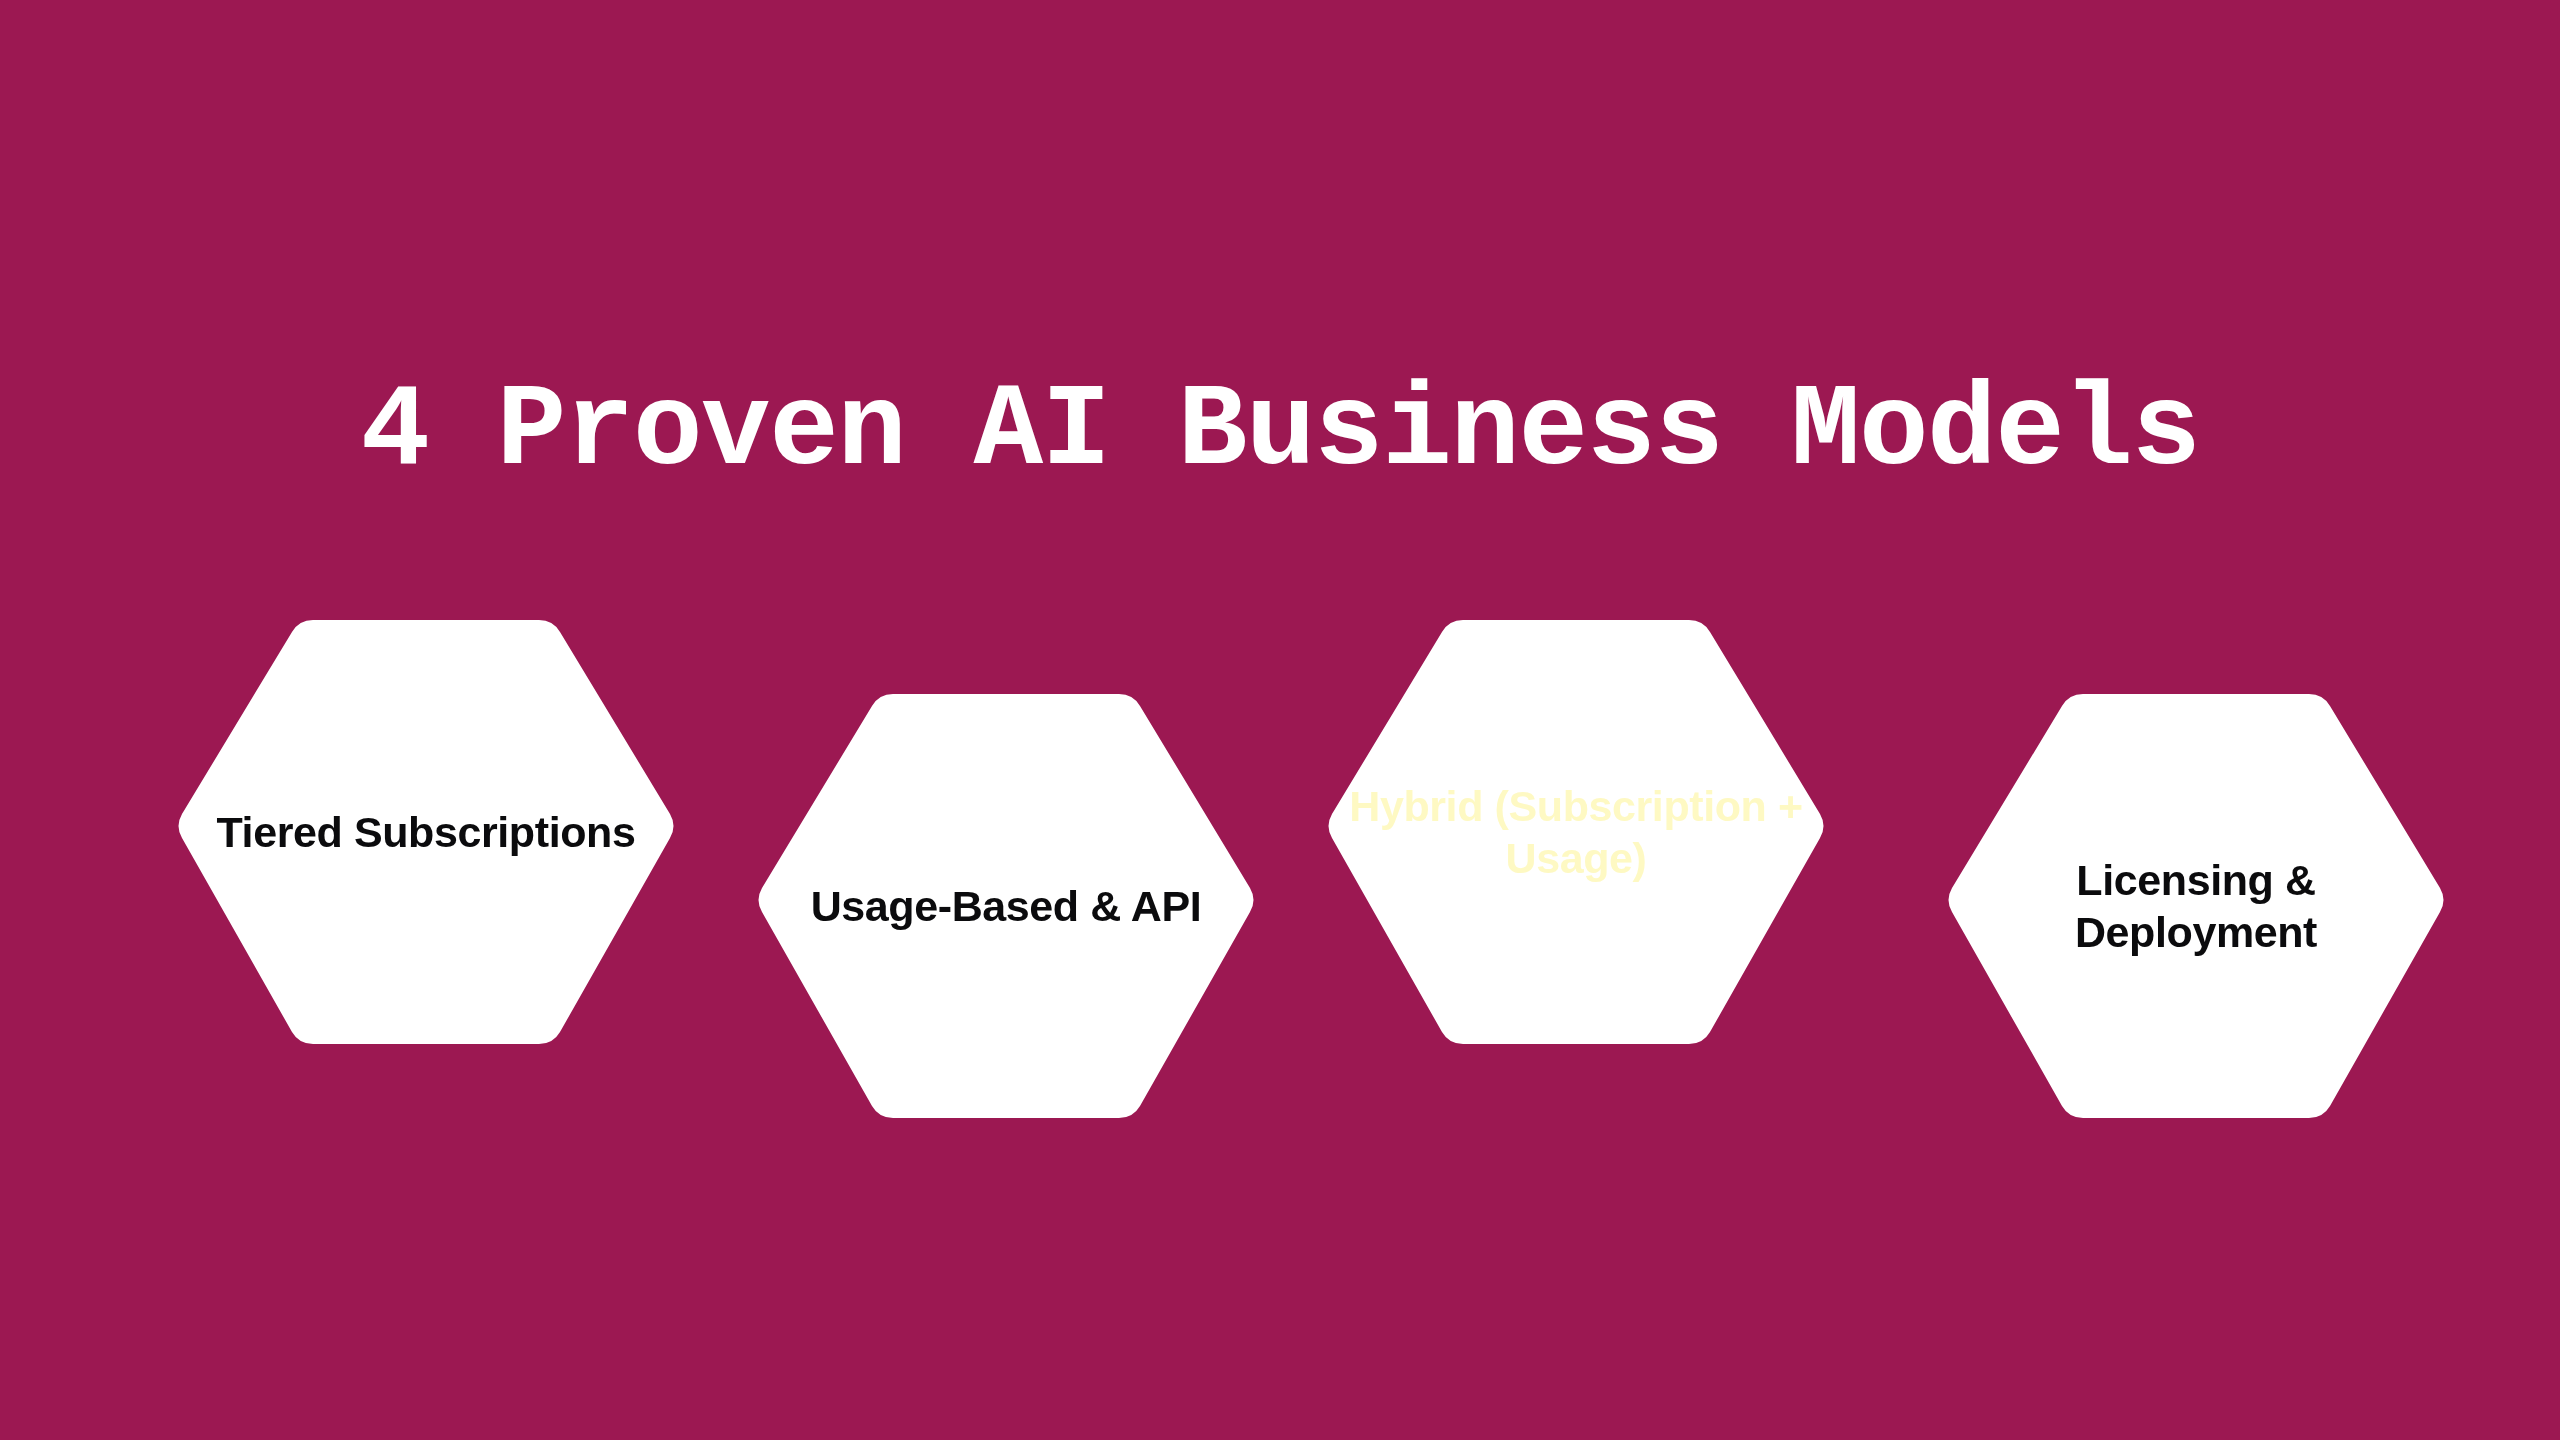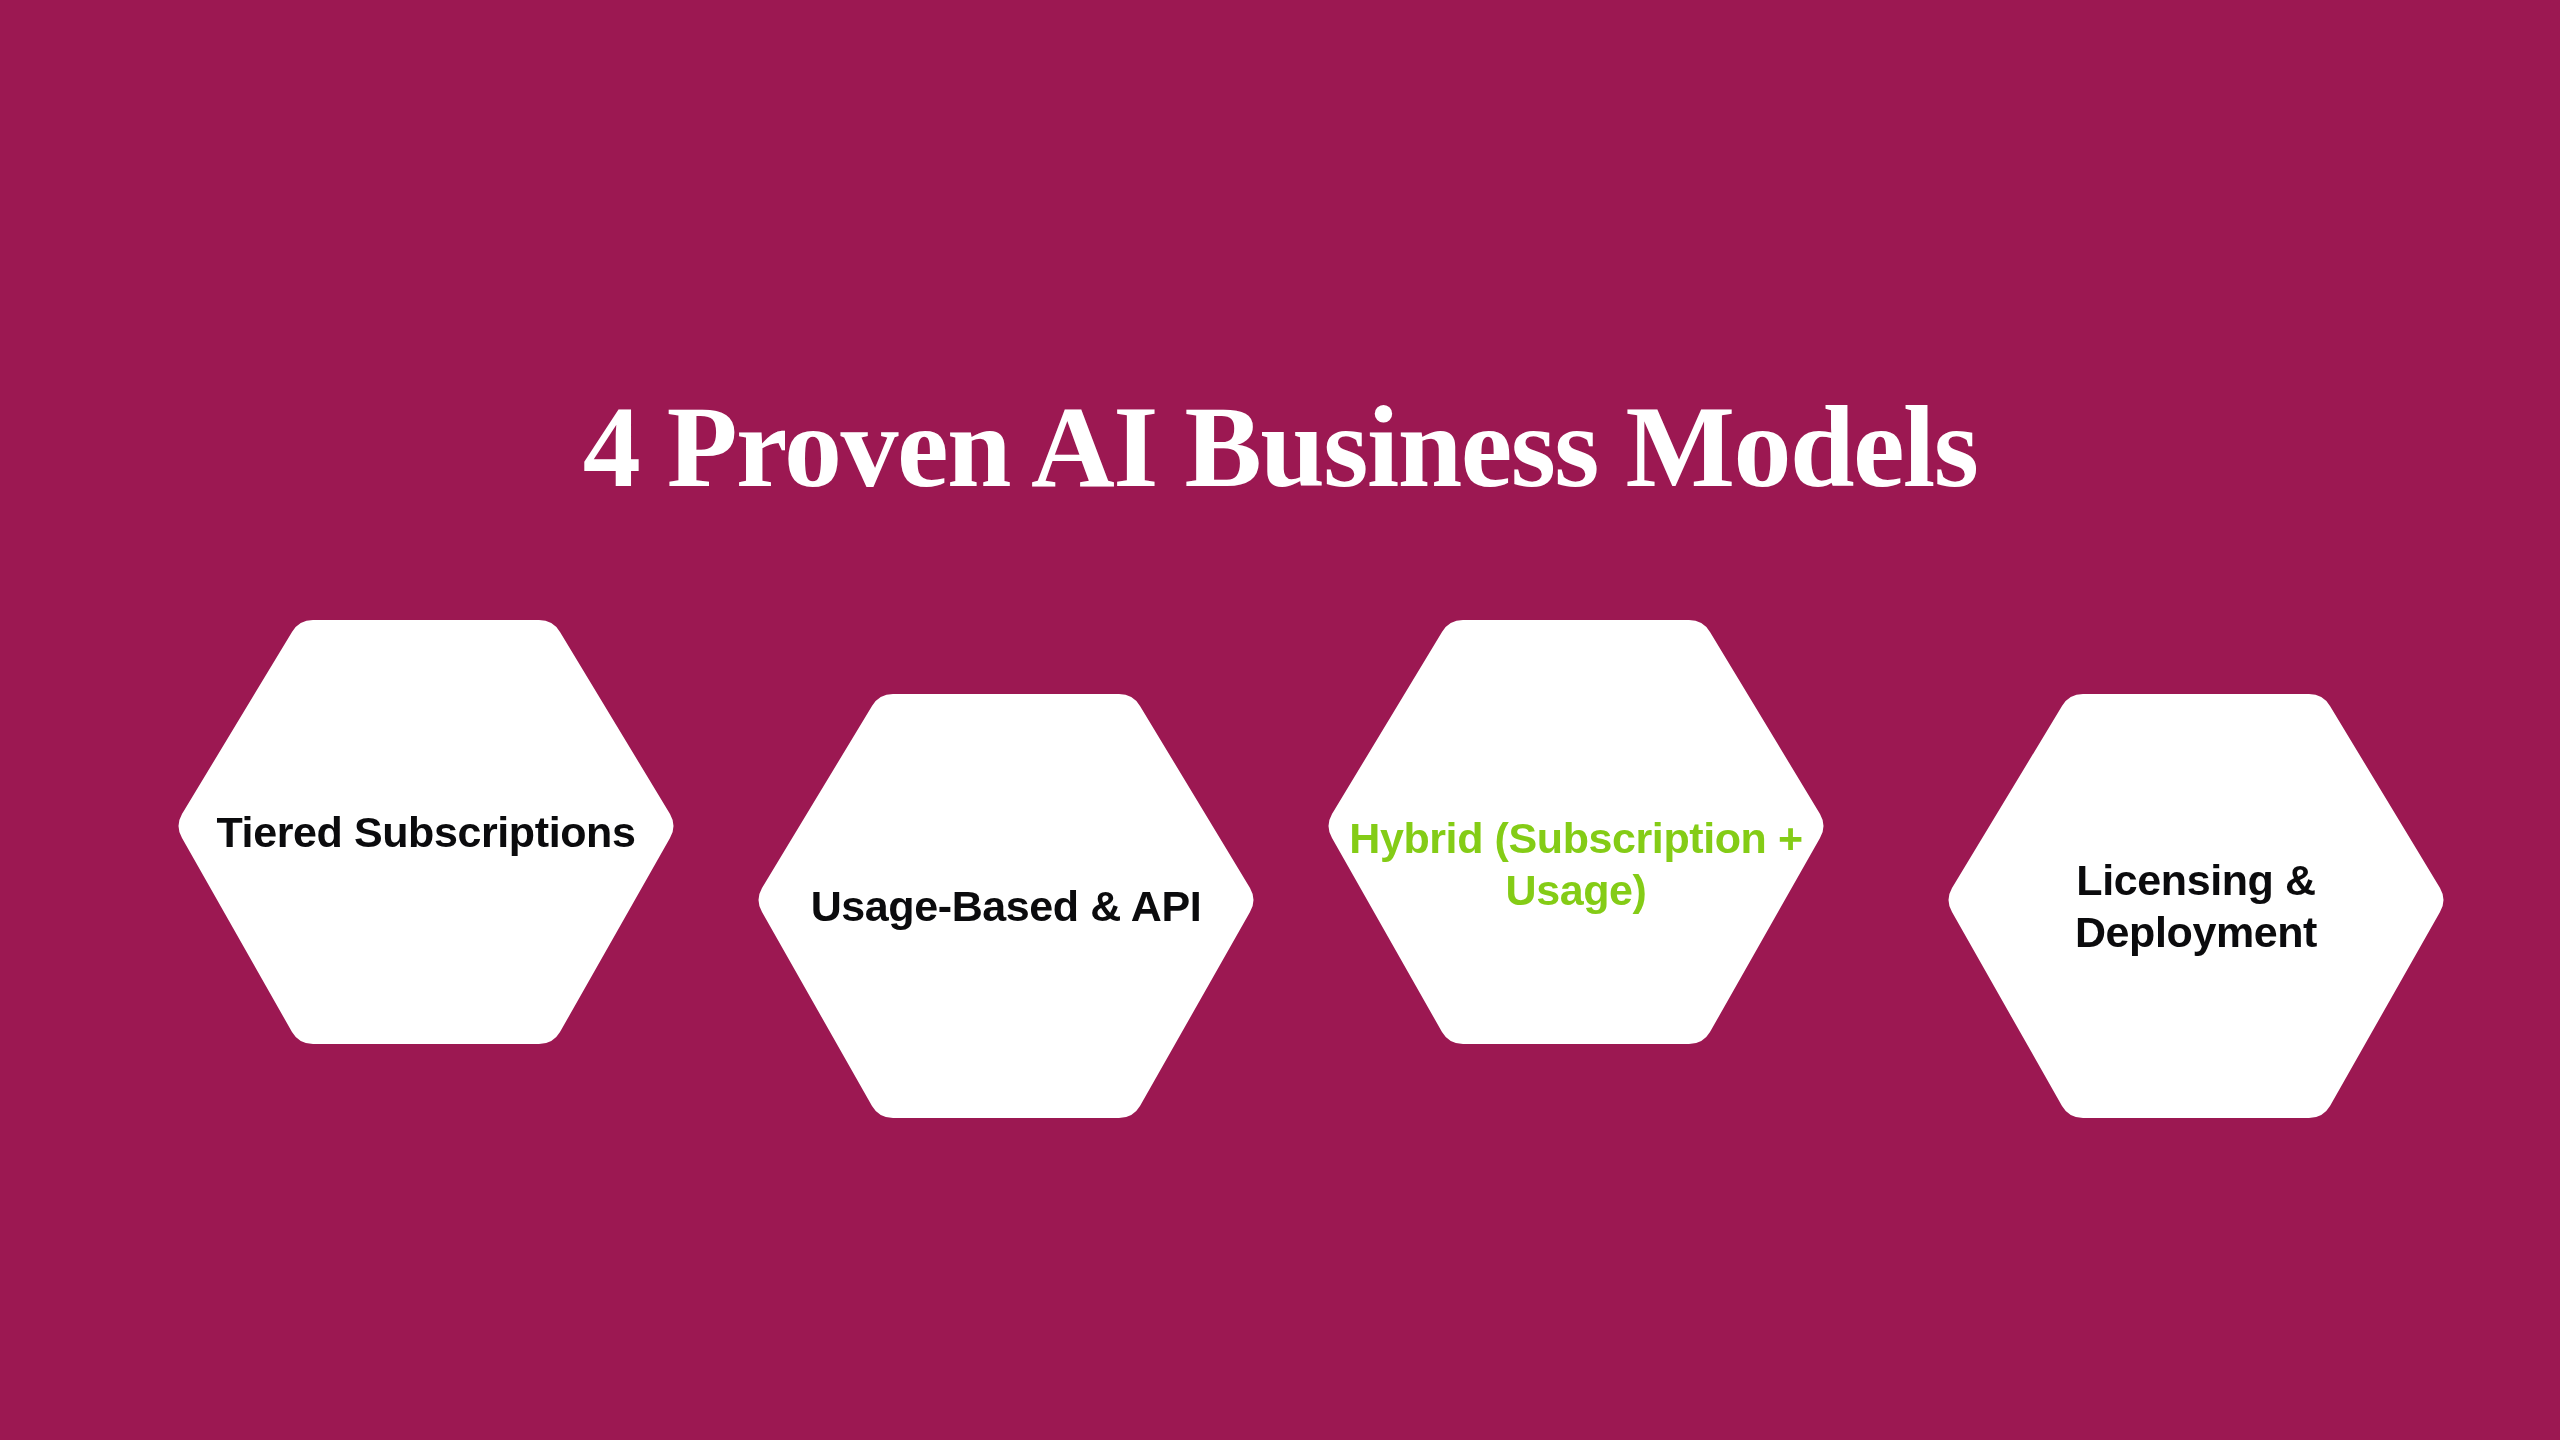--- a/index.html
+++ b/index.html
@@ -26,28 +26,27 @@
   
   #title-area {
     position: absolute;
     left: 0;
     top: 372px;
     width: 2560px;
     text-align: center;
   }
   #slide-title {
     display: block;
-    font-family: Liberation Serif, serif;
+    font-family: Liberation Mono, monospace;
     font-size: 116px;
     font-weight: 700;
     line-height: 1.05;
     color: #ffffff;
     letter-spacing: -1.5px;
     white-space: nowrap;
-    margin-top: 15px;
   }
 
   
   #hex-row {
     position: absolute;
     left: 0;
     top: 0;
     width: 2560px;
     height: 1440px;
   }
@@ -165,21 +164,21 @@
                    Q 127 430 141 430
                    L 367 430
                    Q 381 430 388 418
                    L 498 224
                    Q 505 212 498 200
                    L 388 18
                    Q 381 6 367 6
                    Z" fill="#ffffff"></path>
         </svg>
       </div>
-      <div class="hex-label" style="color: #84cc16; margin-top: 32px;">Hybrid (Subscription + Usage)</div>
+      <div class="hex-label" style="color: #fef9c3;">Hybrid (Subscription + Usage)</div>
     </div>
 
     <div class="hex-cell pos-4 lowered">
       <div class="hex-shape">
         <svg viewBox="0 0 508 436" xmlns="http://www.w3.org/2000/svg" aria-hidden="true">
           <path d="M 141 6
                    Q 127 6 120 18
                    L 10 200
                    Q 3 212 10 224
                    L 120 418

